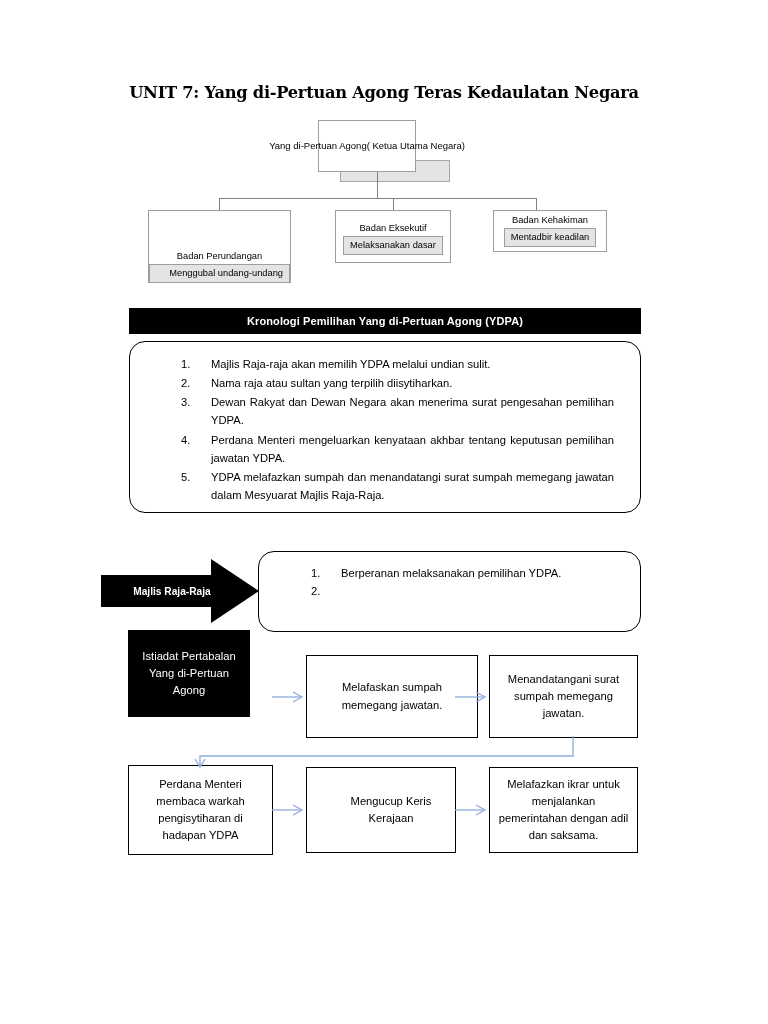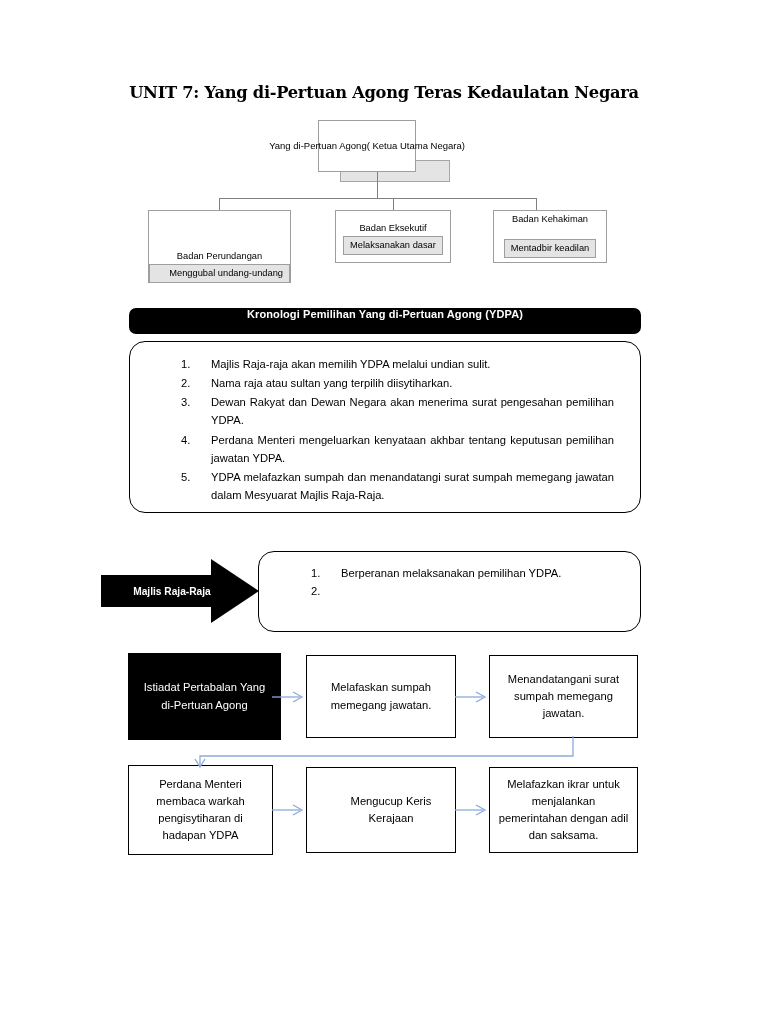--- a/index.html
+++ b/index.html
@@ -98,37 +98,37 @@
     text-align: right;
     padding: 2px 6px;
     white-space: nowrap;
     line-height: 1.35;
   }
 
   #branch0 { left: 148px; top: 210px; width: 143px; height: 73px; }
   #branch0 .branch-inner { width: 141px; margin: 0 -1px -1px -1px; }
   #branch1 { left: 335px; top: 210px; width: 116px; height: 53px; }
   #branch1 .branch-inner { margin-bottom: 7px; }
-  #branch2 { left: 493px; top: 210px; width: 114px; height: 53px; gap: 12px; }
+  #branch2 { left: 493px; top: 210px; width: 114px; height: 42px; }
   #branch2 .branch-inner { margin-bottom: 4px; }
 
   
   .black-bar {
     position: absolute;
     left: 129px;
     top: 308px;
     width: 512px;
     height: 26px;
     background: #000000;
-    border-radius: 7px;
+    border-radius: 0;
     color: #ffffff;
     font-weight: bold;
     font-size: 11px;
     display: flex;
-    align-items: flex-start;
+    align-items: center;
     justify-content: center;
     letter-spacing: 0.1px;
   }
 
   
   .round-panel {
     position: absolute;
     border: 1.4px solid #000000;
     border-radius: 16px;
     background: #ffffff;
@@ -194,22 +194,22 @@
     text-align: center;
     font-size: 11.2px;
     line-height: 1.52;
     padding: 4px 8px;
   }
   .flowbox.dark {
     background: #000000;
     color: #ffffff;
     border-color: #000000;
   }
-  #fb0 { left: 128px; top: 653px; width: 153px; height: 87px; }
-  #fb1 { left: 306px; top: 655px; width: 150px; height: 83px; }
+  #fb0 { left: 128px; top: 630px; width: 122px; height: 87px; }
+  #fb1 { left: 306px; top: 655px; width: 172px; height: 83px; }
   #fb2 { left: 489px; top: 655px; width: 149px; height: 83px; }
   #fb3 { left: 128px; top: 765px; width: 145px; height: 90px; }
   #fb4 { left: 306px; top: 767px; width: 150px; height: 86px; padding-left: 28px; }
   #fb5 { left: 489px; top: 767px; width: 149px; height: 86px; }
 
   .arrow-svg {
     position: absolute;
     overflow: visible;
     z-index: 1;
   }

